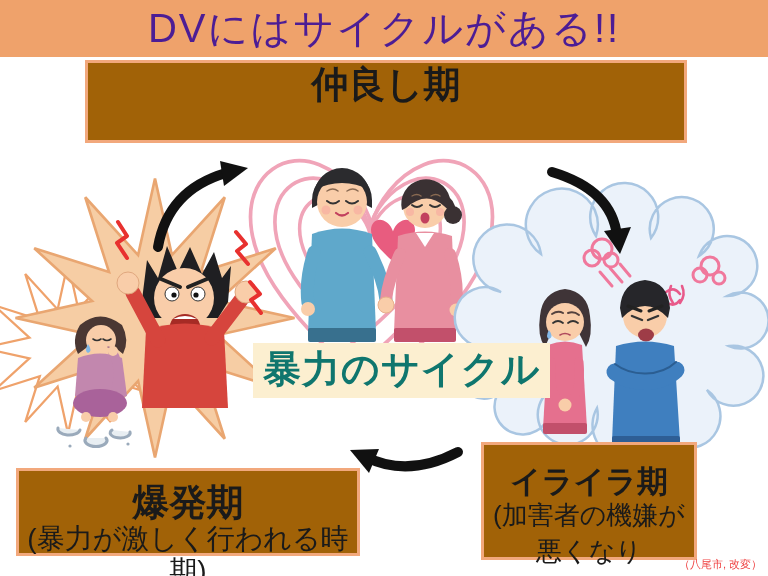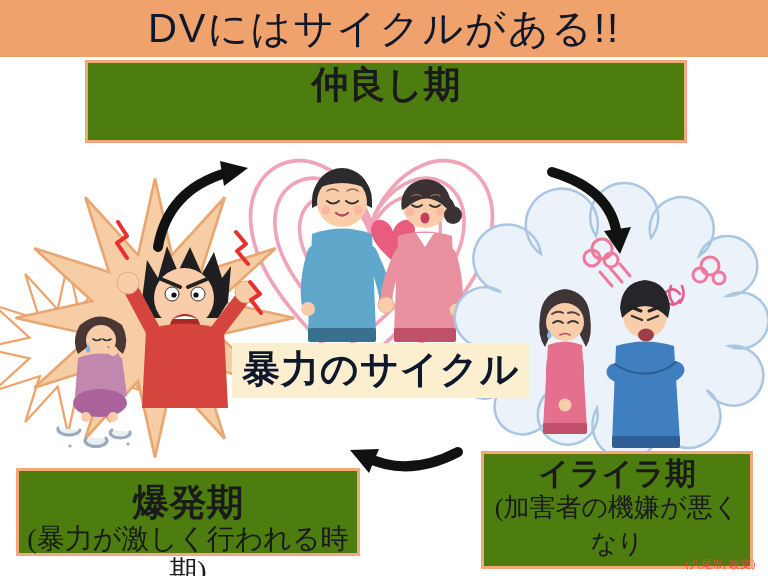--- a/index.html
+++ b/index.html
@@ -2,45 +2,45 @@
 <html><head>
 <meta charset="utf-8">
 <style>
   html,body{margin:0;padding:0;background:#fff;}
   .canvas{position:relative;width:768px;height:576px;background:#ffffff;overflow:hidden;
           font-family:"Liberation Sans","DejaVu Sans",sans-serif;}
 
   
   .title-bar{position:absolute;left:0;top:0;width:768px;height:57px;background:#EFA26B;
              display:flex;align-items:center;justify-content:center;z-index:4;}
-  .title-bar h1{margin:16px;font-size:40px;font-weight:500;color:#0f172a;letter-spacing:2px;
+  .title-bar h1{margin:16px;font-size:40px;font-weight:500;color:#4c1d95;letter-spacing:2px;
                 font-family:"Liberation Sans","DejaVu Sans",sans-serif;}
 
   
   .art{position:absolute;left:0;top:0;width:768px;height:576px;z-index:1;}
 
   
-  .stage-box{position:absolute;background:#4d7c0f;border:3px solid #F2A87C;box-sizing:border-box;
+  .stage-box{position:absolute;background:#a16207;border:3px solid #F2A87C;box-sizing:border-box;
              text-align:center;color:#1a1a1a;z-index:2;
-             font-family:Liberation Serif, serif;}
+             font-family:Liberation Sans, sans-serif;}
   .stage-box .stage-title{font-weight:bold;line-height:1.08;}
   .stage-box .stage-desc{line-height:1.15;}
   .box-top{left:85px;top:60px;width:602px;height:83px;padding-top:2px;}
   .box-top .stage-title{font-size:37px;}
   .box-top .stage-desc{font-size:26px;}
   .box-left{left:16px;top:468px;width:344px;height:88px;padding-top:12px;}
   .box-left .stage-title{font-size:37px;}
   .box-left .stage-desc{font-size:28px;}
-  .box-right{left:481px;top:442px;width:272px;height:118px;padding-top:3px;margin-top:9px;}
+  .box-right{left:481px;top:442px;width:216px;height:118px;padding-top:20px;}
   .box-right .stage-title{font-size:31px;}
   .box-right .stage-desc{font-size:26px;line-height:1.35;}
 
   
-  .cycle-label{position:absolute;left:232px;top:343px;z-index:3;background:#FCEFD0;
-               color:#0f172a;font-weight:bold;font-size:38px;letter-spacing:1px;
+  .cycle-label{position:absolute;left:253px;top:343px;z-index:3;background:#FCEFD0;
+               color:#0f766e;font-weight:bold;font-size:38px;letter-spacing:1px;
                padding:1px 10px 3px 10px;font-family:"Liberation Serif","DejaVu Serif",serif;}
 
   
   .attribution{position:absolute;right:6px;top:557px;z-index:4;font-size:11px;color:#ef4444;
                font-family:Liberation Sans, sans-serif;}
 </style>
 </head>
 <body>
 
 <div class="canvas">

